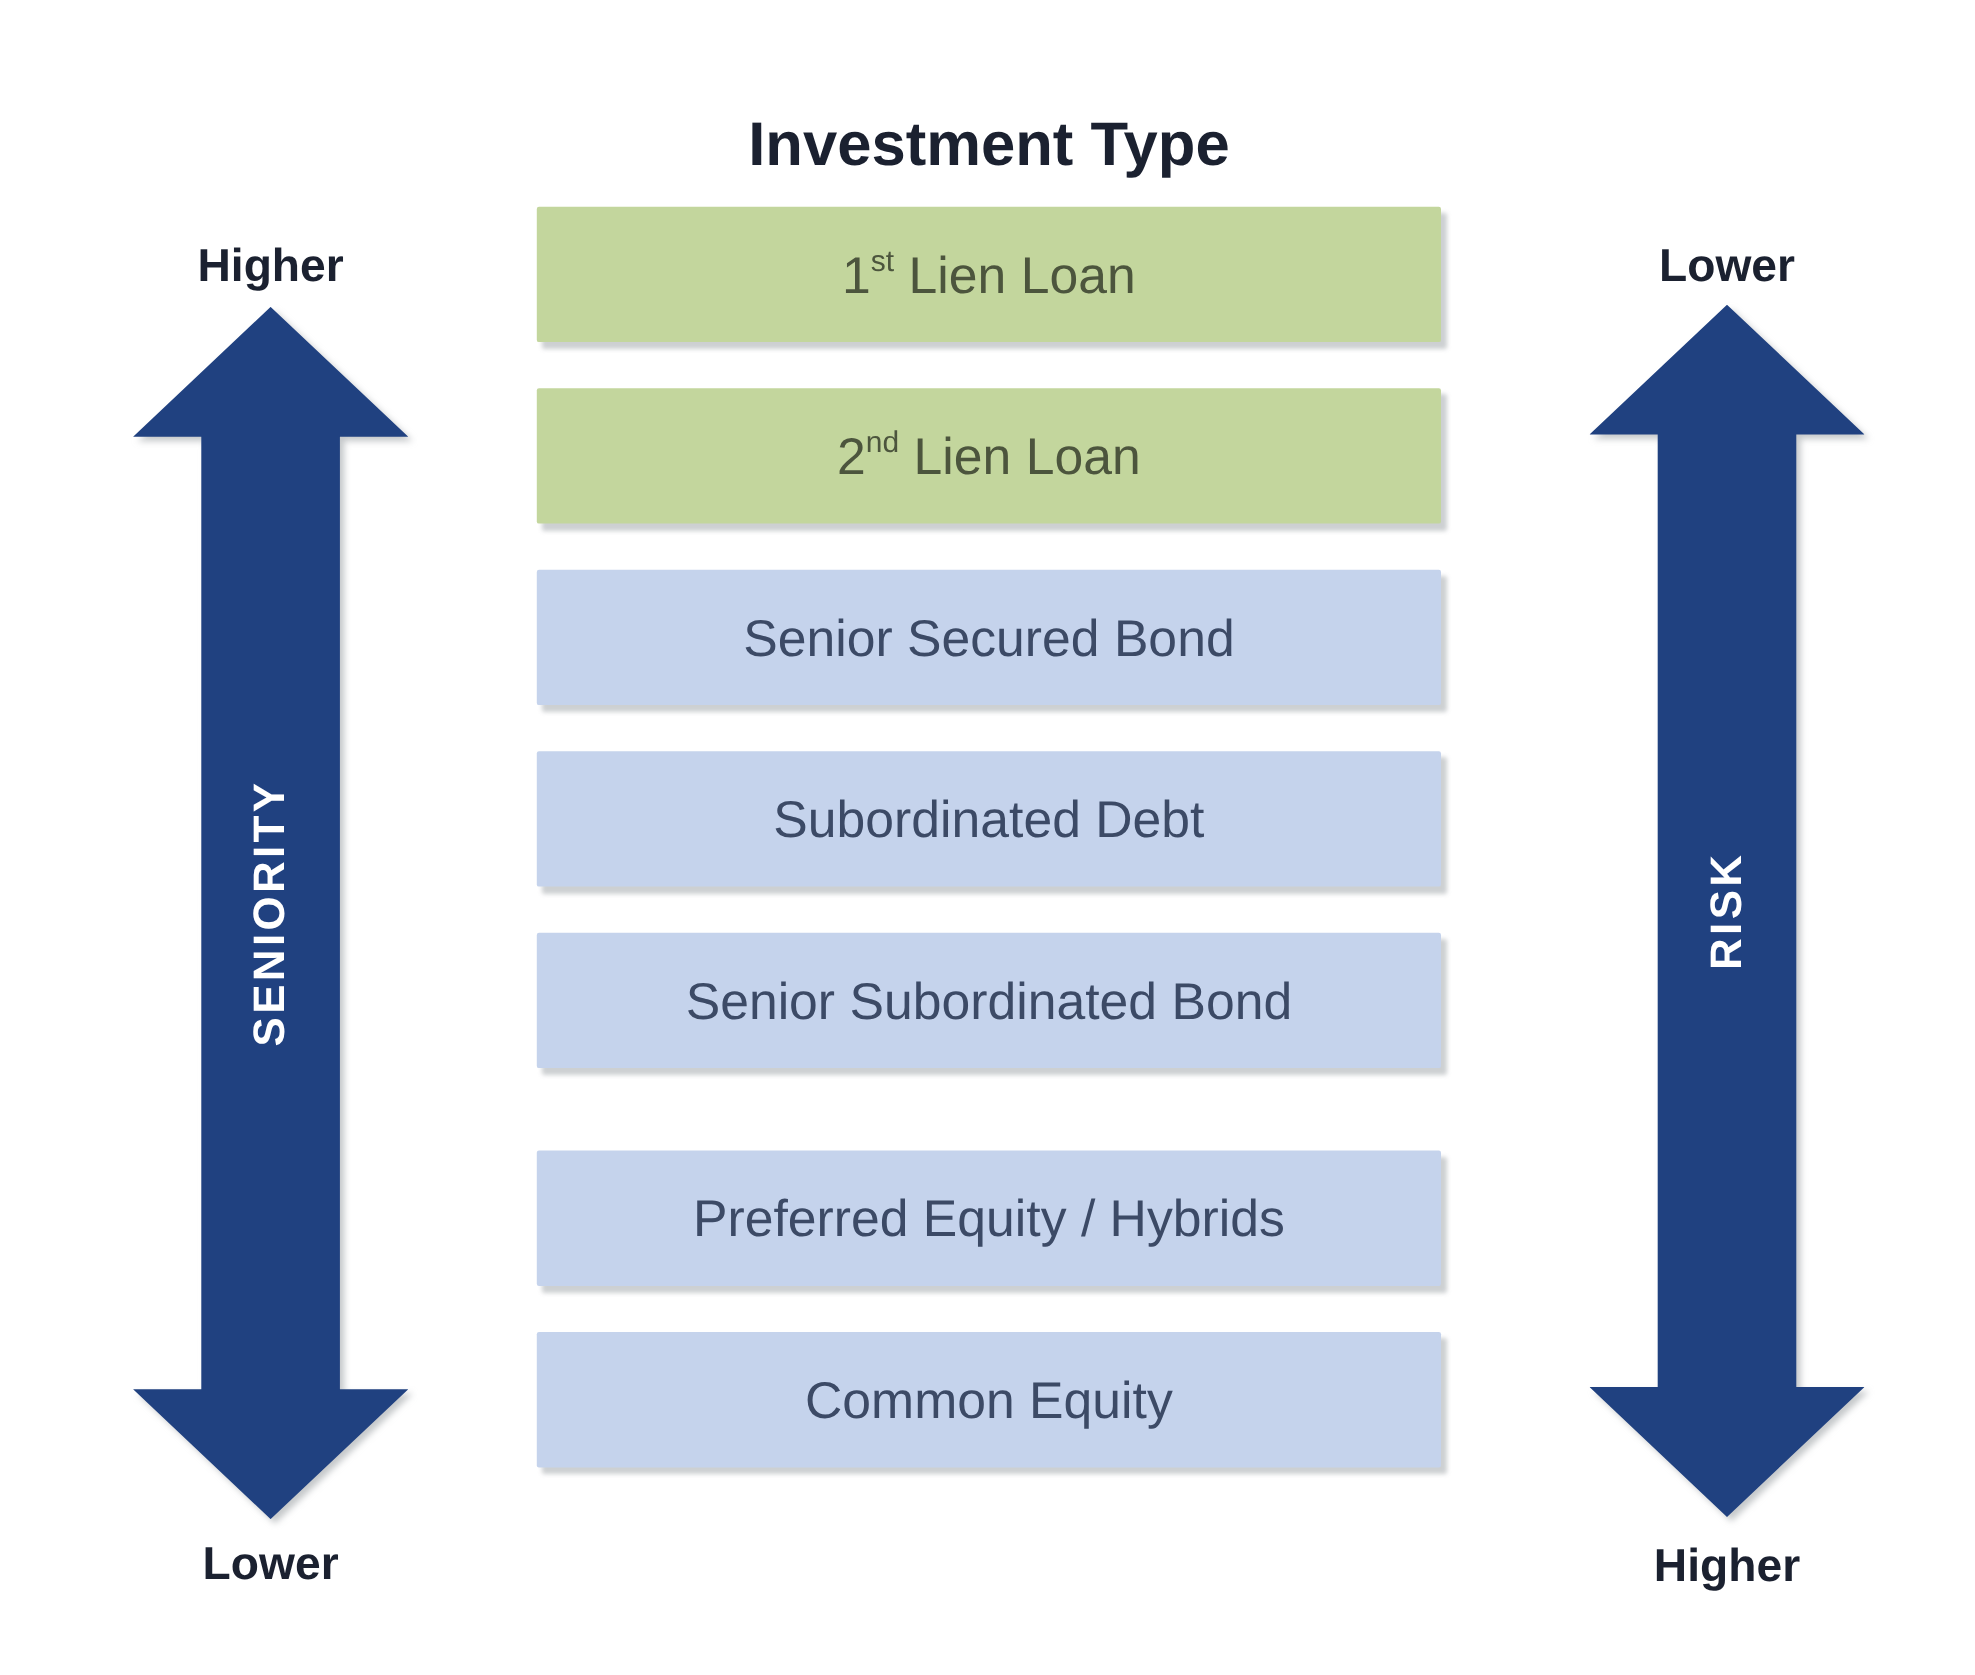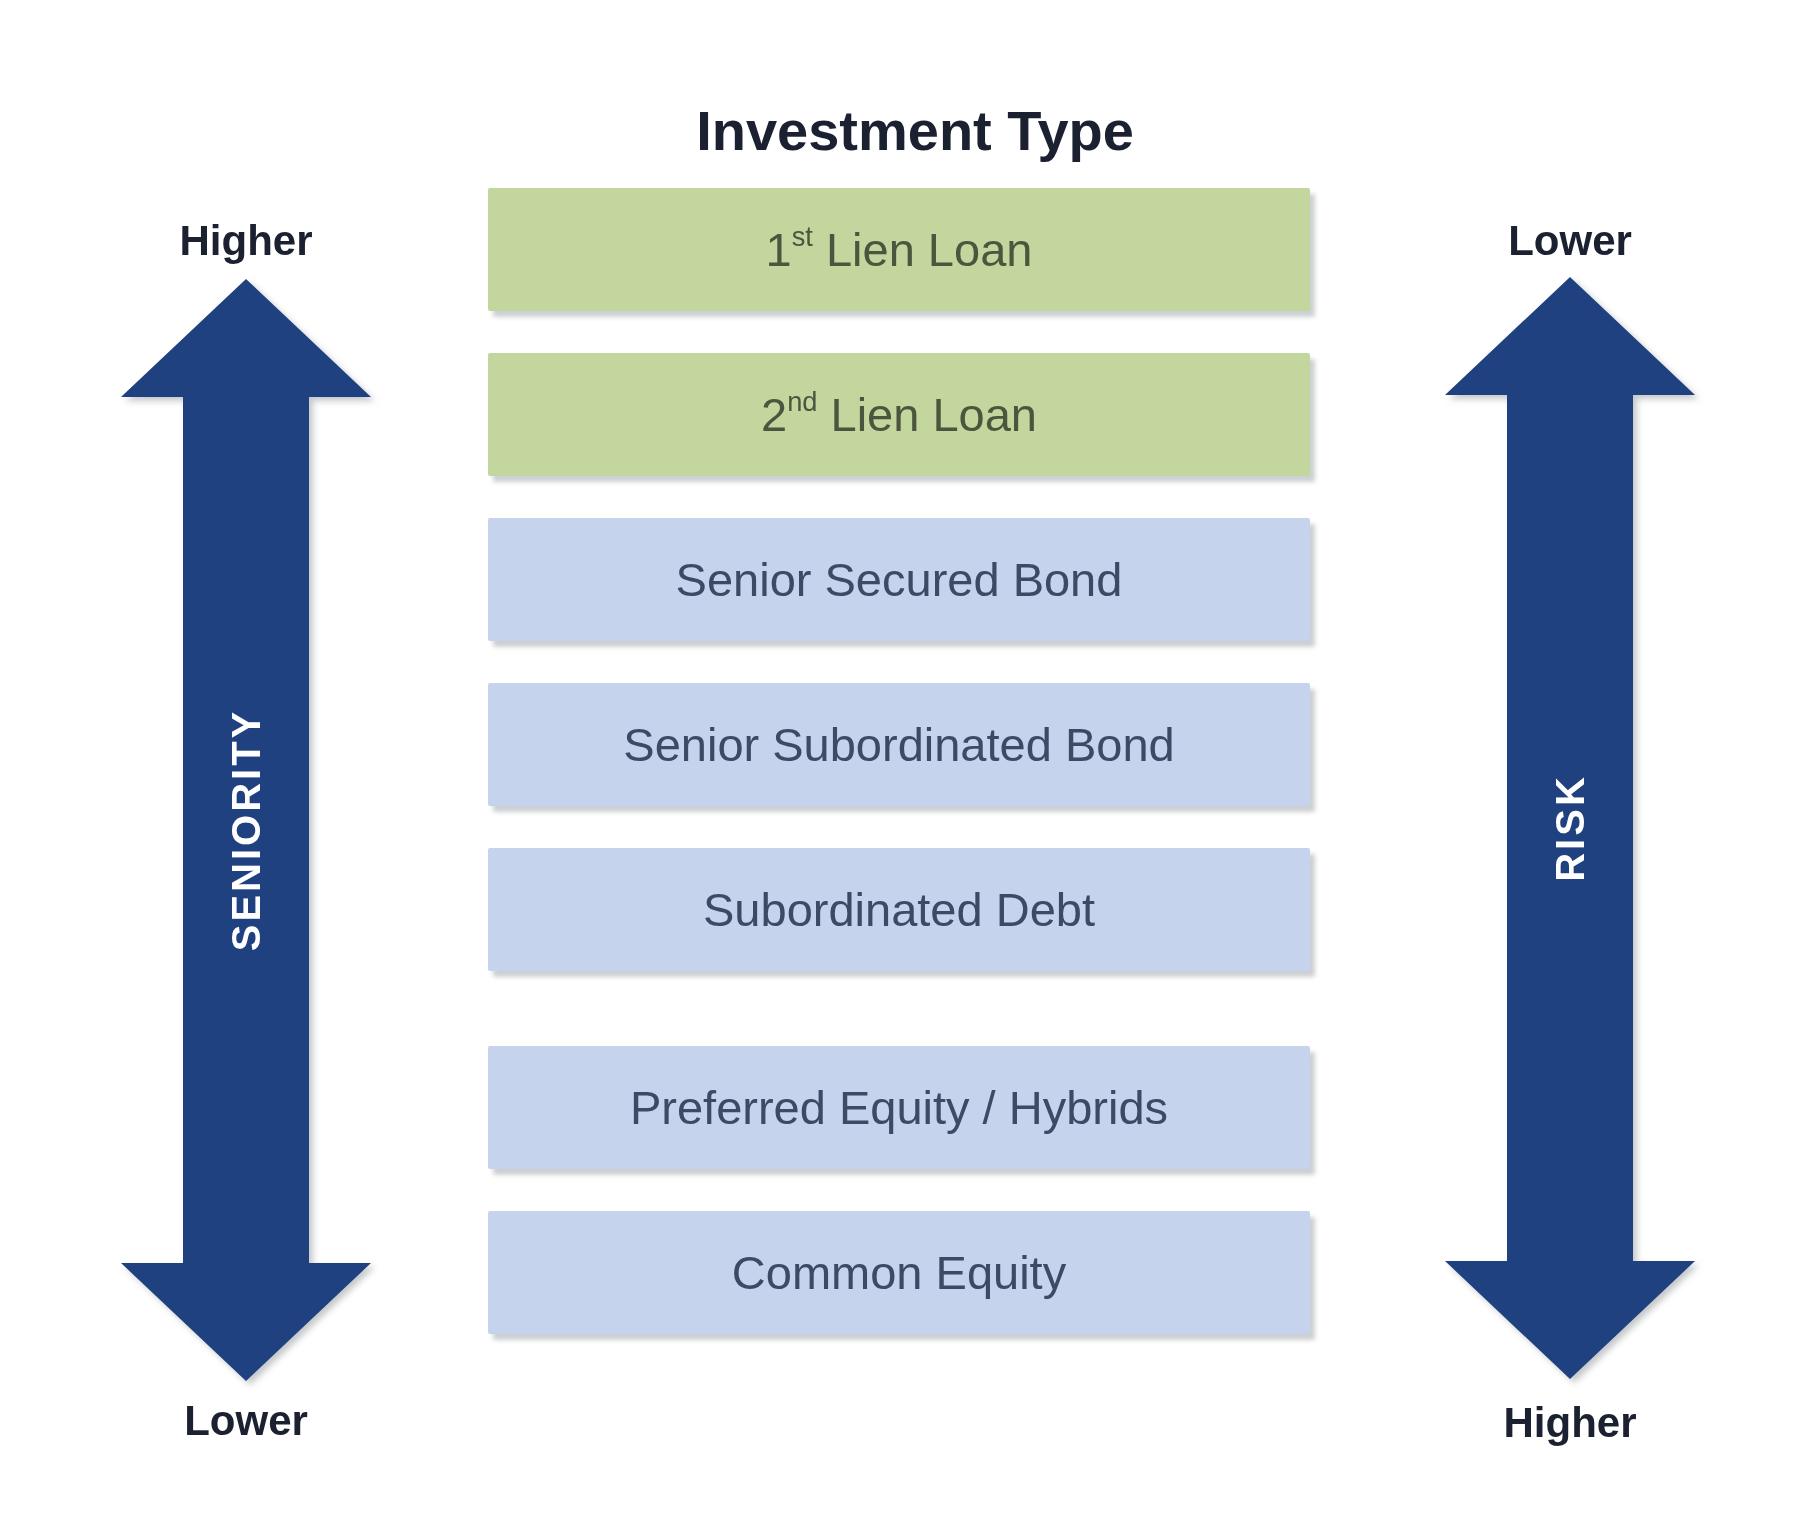--- a/index.html
+++ b/index.html
@@ -10,21 +10,21 @@
   }
   .canvas {
     position: relative;
     width: 1795px;
     height: 1523px;
     background: #ffffff;
     overflow: hidden;
   }
   .page-title {
     position: absolute;
-    left: 504px;
+    left: 488px;
     top: 98px;
     width: 822px;
     text-align: center;
     font-size: 56px;
     font-weight: bold;
     color: #1B2130;
     letter-spacing: 0px;
   }
   .box-column {
     position: absolute;
@@ -107,19 +107,19 @@
     </svg>
     <span class="axis-word">RISK</span>
   </div>
   <div class="end-label end-right-top">Lower</div>
   <div class="end-label end-right-bottom">Higher</div>
 
   <div class="box-column">
     <div class="inv-box" style="background: rgb(195, 214, 157); color: rgb(76, 85, 61);"><span>1</span><sup>st</sup><span> Lien Loan</span></div>
     <div class="inv-box" style="background: rgb(195, 214, 157); color: rgb(76, 85, 61);"><span>2</span><sup>nd</sup><span> Lien Loan</span></div>
     <div class="inv-box" style="background: rgb(197, 211, 236); color: rgb(60, 74, 102);"><span></span><sup></sup><span>Senior Secured Bond</span></div>
+    <div class="inv-box" style="background: rgb(197, 211, 236); color: rgb(60, 74, 102);"><span></span><sup></sup><span>Subordinated Debt</span></div>
     <div class="inv-box" style="background: rgb(197, 211, 236); color: rgb(60, 74, 102);"><span></span><sup></sup><span>Senior Subordinated Bond</span></div>
-    <div class="inv-box" style="background: rgb(197, 211, 236); color: rgb(60, 74, 102);"><span></span><sup></sup><span>Subordinated Debt</span></div>
     <div class="inv-box" style="background: rgb(197, 211, 236); color: rgb(60, 74, 102); margin-top: 33px;"><span></span><sup></sup><span>Preferred Equity / Hybrids</span></div>
     <div class="inv-box" style="background: rgb(197, 211, 236); color: rgb(60, 74, 102);"><span></span><sup></sup><span>Common Equity</span></div>
   </div>
 
 </div>
 
 </body></html>

